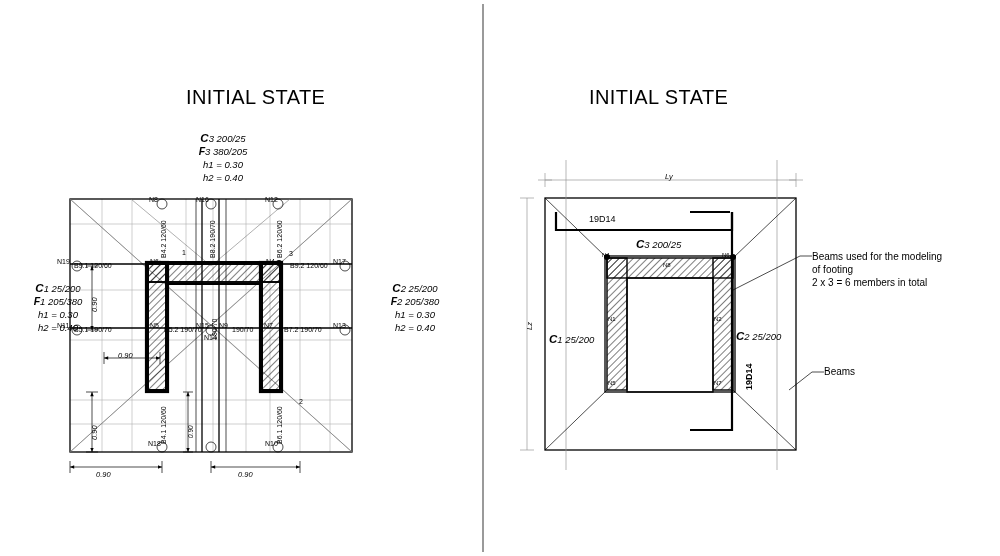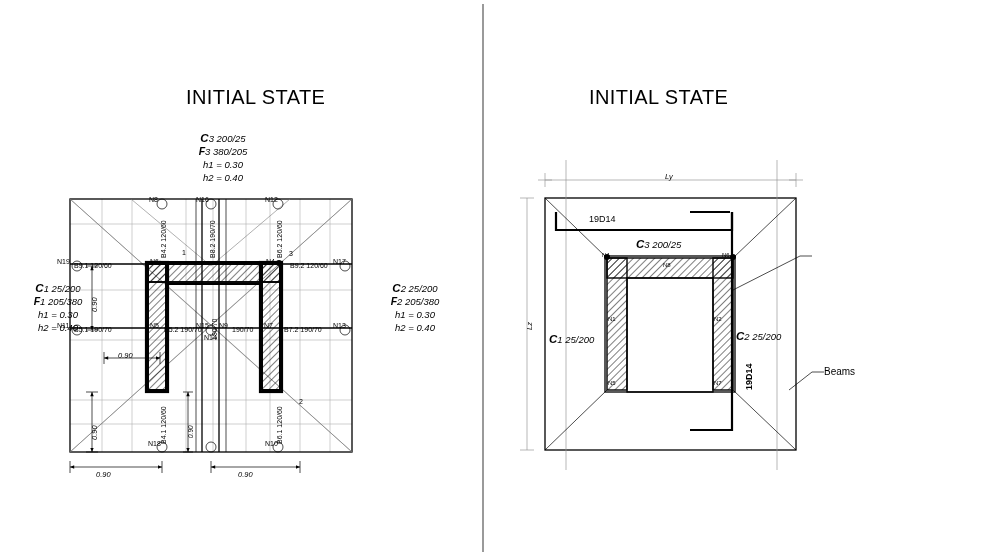--- a/index.html
+++ b/index.html
@@ -324,16 +324,21 @@
   </div>
 
   <div class="abs lbl-xs" style="left:602px;top:252px;">N4</div>
   <div class="abs lbl-xs" style="left:663px;top:262px;">N8</div>
   <div class="abs lbl-xs" style="left:722px;top:252px;">N6</div>
   <div class="abs lbl-xs" style="left:608px;top:316px;">N1</div>
   <div class="abs lbl-xs" style="left:714px;top:316px;">N2</div>
   <div class="abs lbl-xs" style="left:608px;top:380px;">N5</div>
   <div class="abs lbl-xs" style="left:714px;top:380px;">N7</div>
 
+  <div class="abs note" style="left:812px;top:250px;">
+    <div>Beams used for the modeling</div>
+    <div>of footing</div>
+    <div>2 x 3 = 6 members in total</div>
+  </div>
 
   <div class="abs note" style="left:824px;top:365px;">Beams</div>
 
 </div>
 
 </body></html>

